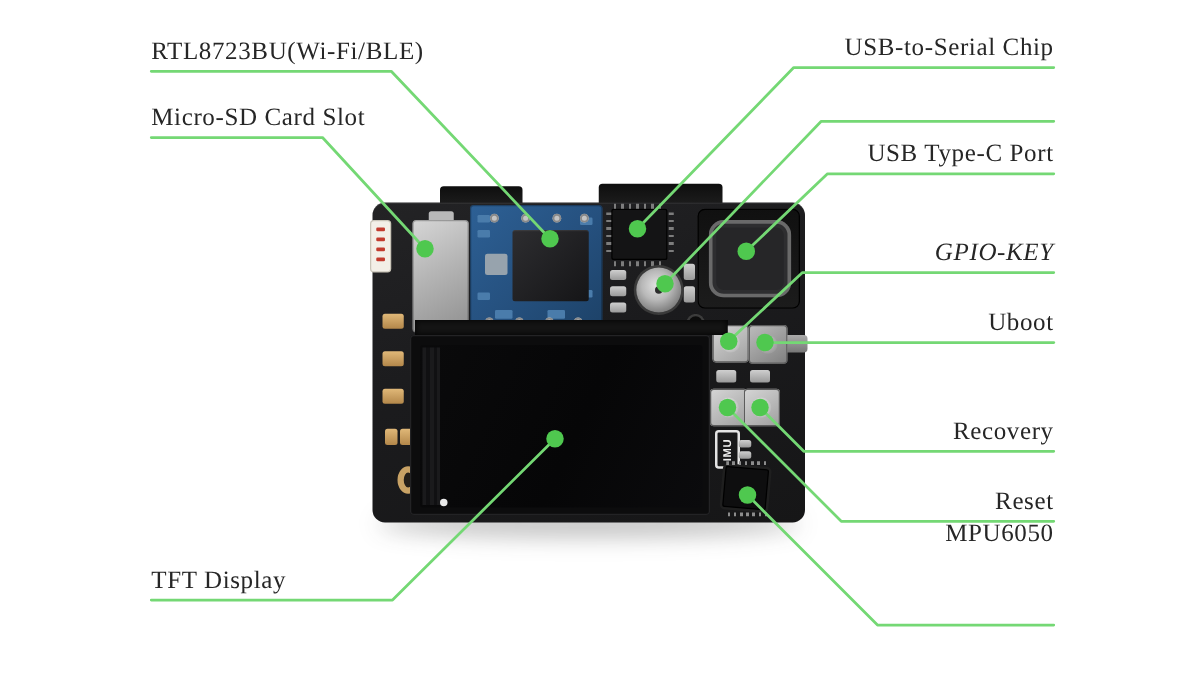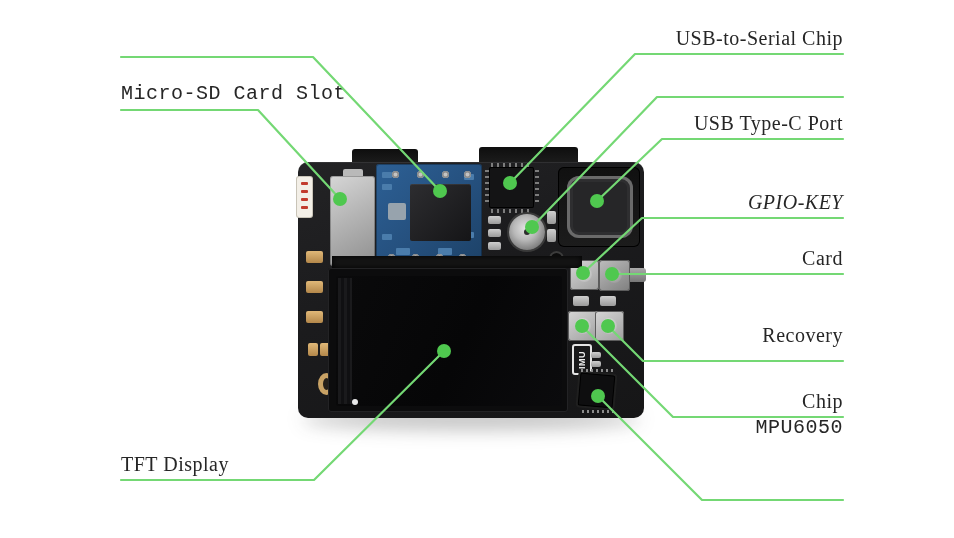--- a/index.html
+++ b/index.html
@@ -8,30 +8,30 @@
     font-family:"Liberation Serif","DejaVu Serif",serif;
   }
   
   .lbl{
     position:absolute;font-size:20px;line-height:24px;letter-spacing:0.5px;
     color:#262626;white-space:nowrap;
   }
   .lbl-left{left:121px;text-align:left;}
   .lbl-right{right:111px;text-align:right;}
   #lbl-rtl8723bu{top:29px;}
-  #lbl-microsd{top:82px;font-family:Liberation Mono, monospace;}
+  #lbl-microsd{top:82px;}
   #lbl-tft{top:452px;}
   #lbl-usbserial{top:26px;}
   #lbl-microphone{top:69px;}
   #lbl-usbc{top:111px;}
   #lbl-gpiokey{top:190px;font-style:italic;}
   #lbl-uboot{top:246px;}
-  #lbl-recovery{top:323px;}
+  #lbl-recovery{top:333px;}
   #lbl-reset{top:389px;}
-  #lbl-mpu6050{top:414px;line-height:27px;font-family:Liberation Mono, monospace;}
+  #lbl-mpu6050{top:414px;line-height:27px;}
   
   #callout-svg{position:absolute;left:0;top:0;z-index:5;pointer-events:none;}
   
   #board-area{position:absolute;left:0;top:0;width:954px;height:538px;z-index:1;}
   .abs{position:absolute;}
   #board-shadow{
     left:302px;top:408px;width:338px;height:22px;border-radius:50%;
     background:rgba(40,40,40,0.28);filter:blur(9px);
   }
   #board{
@@ -256,25 +256,26 @@
       <circle cx="532" cy="227" r="7"></circle>
       <circle cx="597" cy="201" r="7"></circle>
       <circle cx="583" cy="273" r="7"></circle>
       <circle cx="612" cy="274" r="7"></circle>
       <circle cx="608" cy="326" r="7"></circle>
       <circle cx="582" cy="326" r="7"></circle>
       <circle cx="598" cy="396" r="7"></circle>
     </g>
   </svg>
 
+  <div class="lbl lbl-left" id="lbl-rtl8723bu">RTL8723BU(Wi-Fi/BLE)</div>
   <div class="lbl lbl-left" id="lbl-microsd">Micro-SD Card Slot</div>
   <div class="lbl lbl-left" id="lbl-tft">TFT Display</div>
   <div class="lbl lbl-right" id="lbl-usbserial">USB-to-Serial Chip</div>
   <div class="lbl lbl-right" id="lbl-usbc">USB Type-C Port</div>
   <div class="lbl lbl-right" id="lbl-gpiokey">GPIO-KEY</div>
-  <div class="lbl lbl-right" id="lbl-uboot">Card</div>
+  <div class="lbl lbl-right" id="lbl-uboot">Uboot</div>
   <div class="lbl lbl-right" id="lbl-recovery">Recovery</div>
-  <div class="lbl lbl-right" id="lbl-reset">Chip</div>
+  <div class="lbl lbl-right" id="lbl-reset">Reset</div>
   <div class="lbl lbl-right" id="lbl-mpu6050">
     <div>MPU6050</div>
   </div>
 
 </div>
 
 </body></html>

